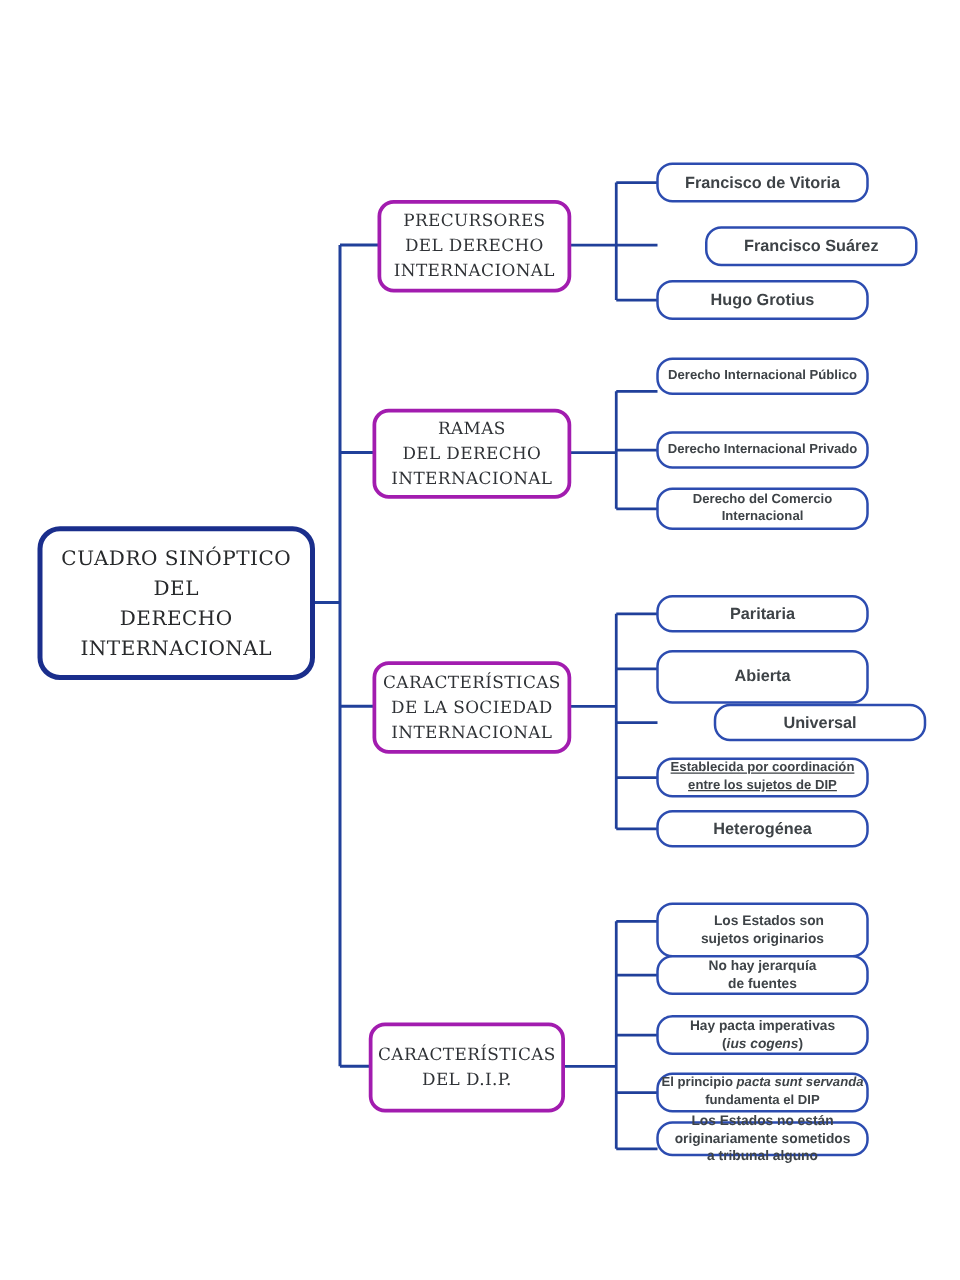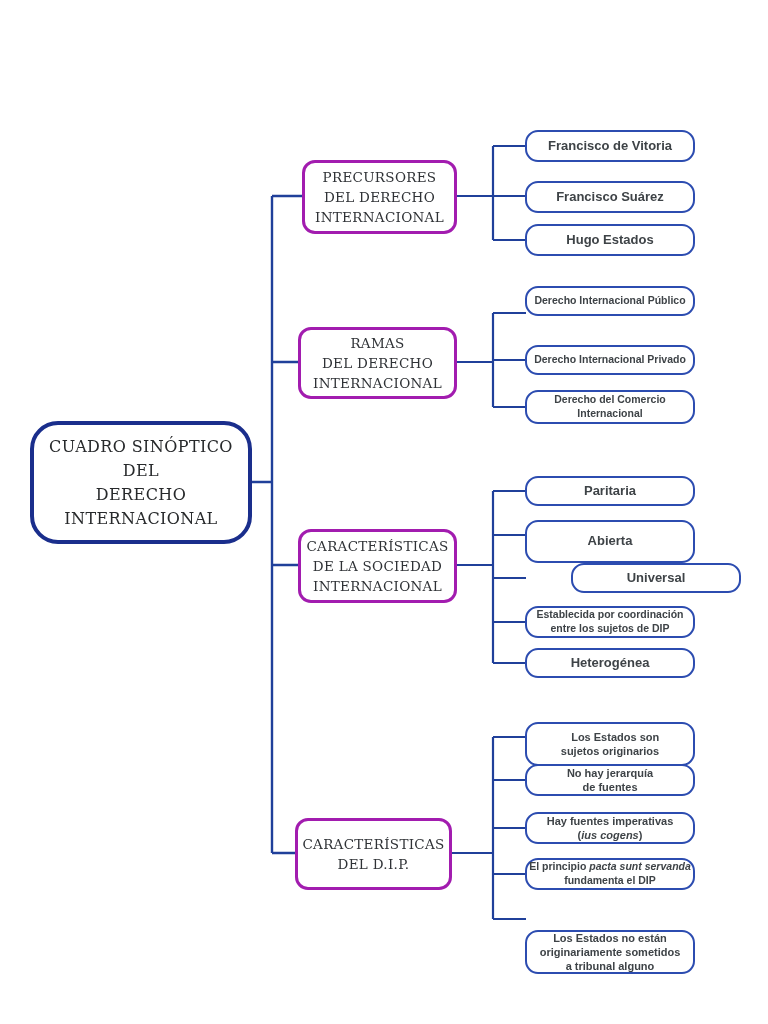--- a/index.html
+++ b/index.html
@@ -6,21 +6,21 @@
   .canvas {
     position:relative; width:768px; height:1024px; background:#ffffff;
     overflow:hidden; font-family:"Liberation Sans", sans-serif;
   }
   svg.connectors { position:absolute; left:0; top:0; z-index:1; }
   .box { position:absolute; background:#ffffff; box-sizing:border-box; z-index:2;
          display:flex; flex-direction:column; justify-content:center; align-items:center;
          text-align:center; }
   .root {
     left:30px; top:421px; width:222px; height:123px;
-    border:4px solid #1a2e8c; border-radius:28px;
+    border:4px solid #1a2e8c; border-radius:18px;
     font-family:"DejaVu Serif", serif; color:#27292b;
     font-size:16px; line-height:1.5; letter-spacing:0.4px; white-space:pre-line;
   }
   .teal {
     border:3px solid #a21caf; border-radius:13px;
     font-family:"DejaVu Serif", serif; color:#2f3236;
     font-size:13.5px; line-height:1.5; letter-spacing:0.3px; white-space:pre-line;
   }
   .teal.g1 { left:302px; top:160px; width:155px; height:74px; }
   .teal.g2 { left:298px; top:327px; width:159px; height:72px; }
@@ -61,44 +61,44 @@
   <div class="box teal g2">RAMAS
 DEL DERECHO
 INTERNACIONAL</div>
   <div class="box teal g3">CARACTERÍSTICAS
 DE LA SOCIEDAD
 INTERNACIONAL</div>
   <div class="box teal g4">CARACTERÍSTICAS
 DEL D.I.P.</div>
 
   <div class="box leaf fs13" style="top:130px; height:32px;">Francisco de Vitoria</div>
-  <div class="box leaf fs13" style="top:181px; height:32px;">Francisco Suárez</div>
-  <div class="box leaf fs13" style="top:224px; height:32px;">Hugo Estados</div>
+  <div class="box leaf fs13" style="top:181px; height:32px;margin-left:39px;">Francisco Suárez</div>
+  <div class="box leaf fs13" style="top:224px; height:32px;">Hugo Grotius</div>
 
   <div class="box leaf fs105" style="top:286px; height:30px;">Derecho Internacional Público</div>
   <div class="box leaf fs105" style="top:345px; height:30px;">Derecho Internacional Privado</div>
   <div class="box leaf fs105" style="top:390px; height:34px;">Derecho del Comercio
 Internacional</div>
 
   <div class="box leaf fs13" style="top:476px; height:30px;">Paritaria</div>
   <div class="box leaf fs13" style="top:520px; height:43px;">Abierta</div>
   <div class="box leaf fs13" style="top:563px; height:30px;margin-left:46px;">Universal</div>
-  <div class="box leaf fs105" style="top:606px; height:32px;">Establecida por coordinación
+  <div class="box leaf fs105" style="top:606px; height:32px;text-decoration:underline;">Establecida por coordinación
 entre los sujetos de DIP</div>
   <div class="box leaf fs13" style="top:648px; height:30px;">Heterogénea</div>
 
   <div class="box leaf fs11" style="top:722px; height:44px;text-align:right;">Los Estados son
 sujetos originarios</div>
   <div class="box leaf fs11" style="top:764px; height:32px;">No hay jerarquía
 de fuentes</div>
   <div class="box leaf fs11" style="top:812px; height:32px;">
-    <span>Hay fuentes imperativas</span>
+    <span>Hay pacta imperativas</span>
     <span><span>(</span><i>ius cogens</i><span>)</span></span>
   </div>
   <div class="box leaf fs105" style="top:858px; height:32px;">
     <span><span>El principio </span><i>pacta sunt servanda</i></span>
     <span>fundamenta el DIP</span>
   </div>
-  <div class="box leaf fs11" style="top:930px; height:44px;">Los Estados no están
+  <div class="box leaf fs11" style="top:897px; height:28px;">Los Estados no están
 originariamente sometidos
 a tribunal alguno</div>
 
 </div>
 
 </body></html>

